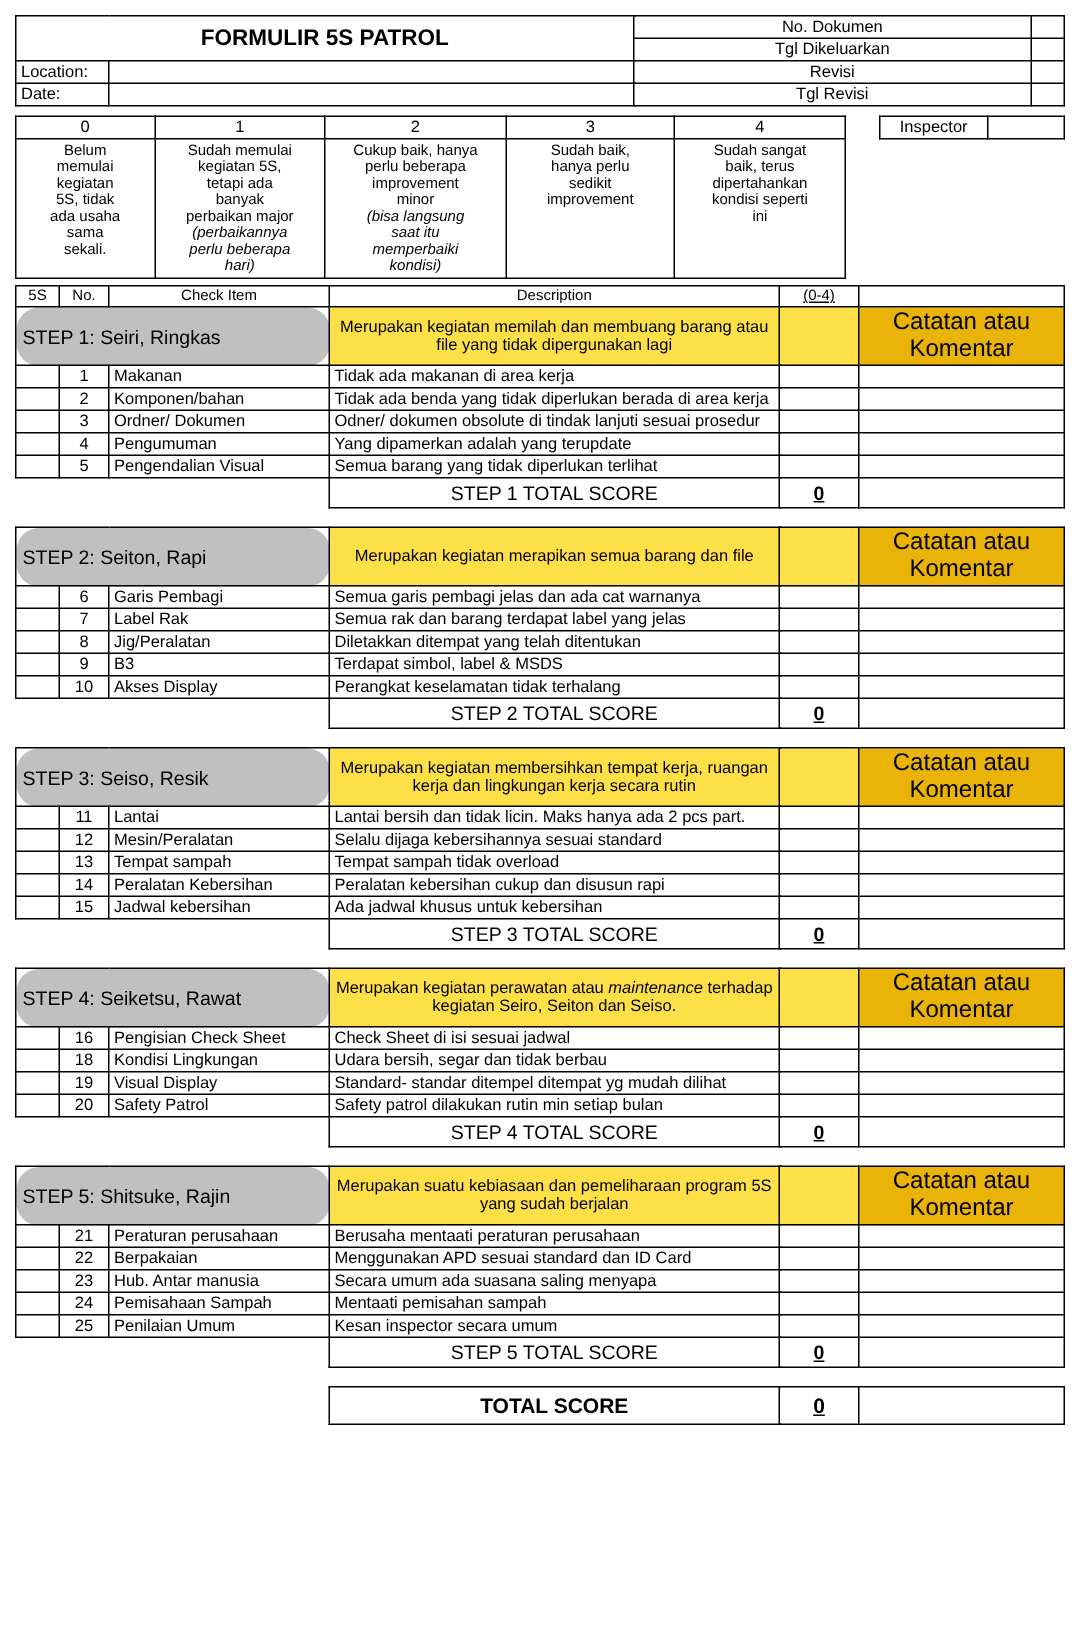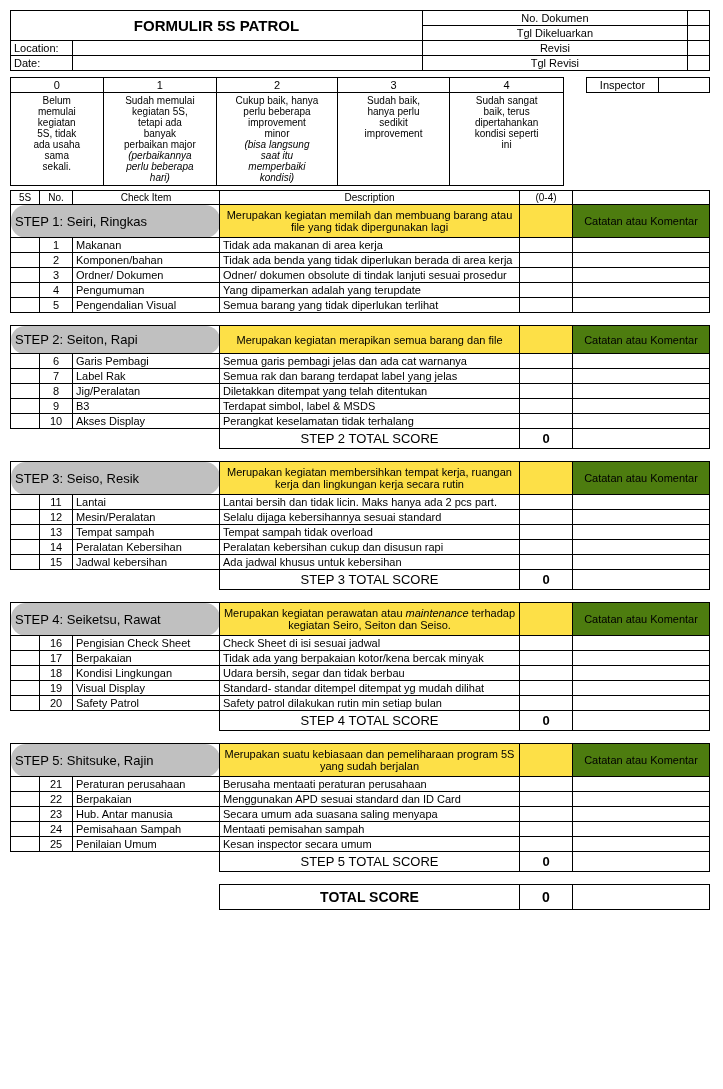--- a/index.html
+++ b/index.html
@@ -25,38 +25,38 @@
     text-align: center;
   }
   .hdr-label { text-align: center; }
   .scale-head { text-align: center; font-weight: normal; }
   .scale-body { text-align: center; font-size: 10px; padding: 2px 18px; vertical-align: top; }
   .scale-body em { font-style: italic; }
   .col-5s { width: 22px; text-align: center; }
   .col-no { width: 26px; text-align: center; }
   .col-item { width: 140px; }
   .col-desc { }
-  .col-score { width: 44px; text-align: center; font-weight: bold; }
+  .col-score { width: 44px; text-align: center; font-weight: bold; text-decoration: underline; }
   .col-comment { width: 130px; text-align: center; }
   .step-hdr {
     background: #c0c0c0;
     font-size: 13px;
     padding: 6px 4px;
     border-radius: 15px;
   }
   .step-desc {
     background: #fde047;
     text-align: center;
     font-size: 11px;
     padding: 4px 2px;
   }
   .step-comment {
-    background: #4d7c0f;
+    background: #eab308;
     text-align: center;
-    font-size: 11px;
+    font-size: 16px;
   }
   .total-row td { text-align: center; font-size: 13px; padding: 2px; }
   .row-head th { text-align: center; font-size: 10px; font-weight: normal; }
   .small-left { text-align: left; }
   .gap-row td { border: none; height: 10px; }
   .inspector-box { text-align: center; }
   .grand-total td { font-weight: bold; font-size: 14px; text-align: center; padding: 4px; }
 </style>
 </head>
 <body>
@@ -168,20 +168,26 @@
         <td class="col-comment"></td>
       </tr>
       <tr>
         <td class="col-5s"></td>
         <td class="col-no">5</td>
         <td class="col-item">Pengendalian Visual</td>
         <td colspan="2">Semua barang yang tidak diperlukan terlihat</td>
         <td class="col-score"></td>
         <td class="col-comment"></td>
       </tr>
+      <tr class="total-row">
+        <td class="noborder" colspan="3"></td>
+        <td colspan="2">STEP 1 TOTAL SCORE</td>
+        <td class="col-score">0</td>
+        <td class="col-comment"></td>
+      </tr>
       <tr class="gap-row">
         <td colspan="7"></td>
       </tr>
       <tr>
         <td colspan="3" class="step-hdr">STEP 2: Seiton, Rapi</td>
         <td colspan="2" class="step-desc">Merupakan kegiatan merapikan semua barang dan file</td>
         <td class="step-desc col-score"></td>
         <td class="step-comment col-comment">Catatan atau Komentar</td>
       </tr>
       <tr>
@@ -292,28 +298,20 @@
         <td colspan="3" class="step-hdr">STEP 4: Seiketsu, Rawat</td>
         <td colspan="2" class="step-desc">Merupakan kegiatan perawatan atau <em>maintenance</em> terhadap kegiatan Seiro, Seiton dan Seiso.</td>
         <td class="step-desc col-score"></td>
         <td class="step-comment col-comment">Catatan atau Komentar</td>
       </tr>
       <tr>
         <td class="col-5s"></td>
         <td class="col-no">16</td>
         <td class="col-item">Pengisian Check Sheet</td>
         <td colspan="2">Check Sheet di isi sesuai jadwal</td>
-        <td class="col-score"></td>
-        <td class="col-comment"></td>
-      </tr>
-      <tr>
-        <td class="col-5s"></td>
-        <td class="col-no">17</td>
-        <td class="col-item">Berpakaian</td>
-        <td colspan="2">Tidak ada yang berpakaian kotor/kena bercak minyak</td>
         <td class="col-score"></td>
         <td class="col-comment"></td>
       </tr>
       <tr>
         <td class="col-5s"></td>
         <td class="col-no">18</td>
         <td class="col-item">Kondisi Lingkungan</td>
         <td colspan="2">Udara bersih, segar dan tidak berbau</td>
         <td class="col-score"></td>
         <td class="col-comment"></td>

